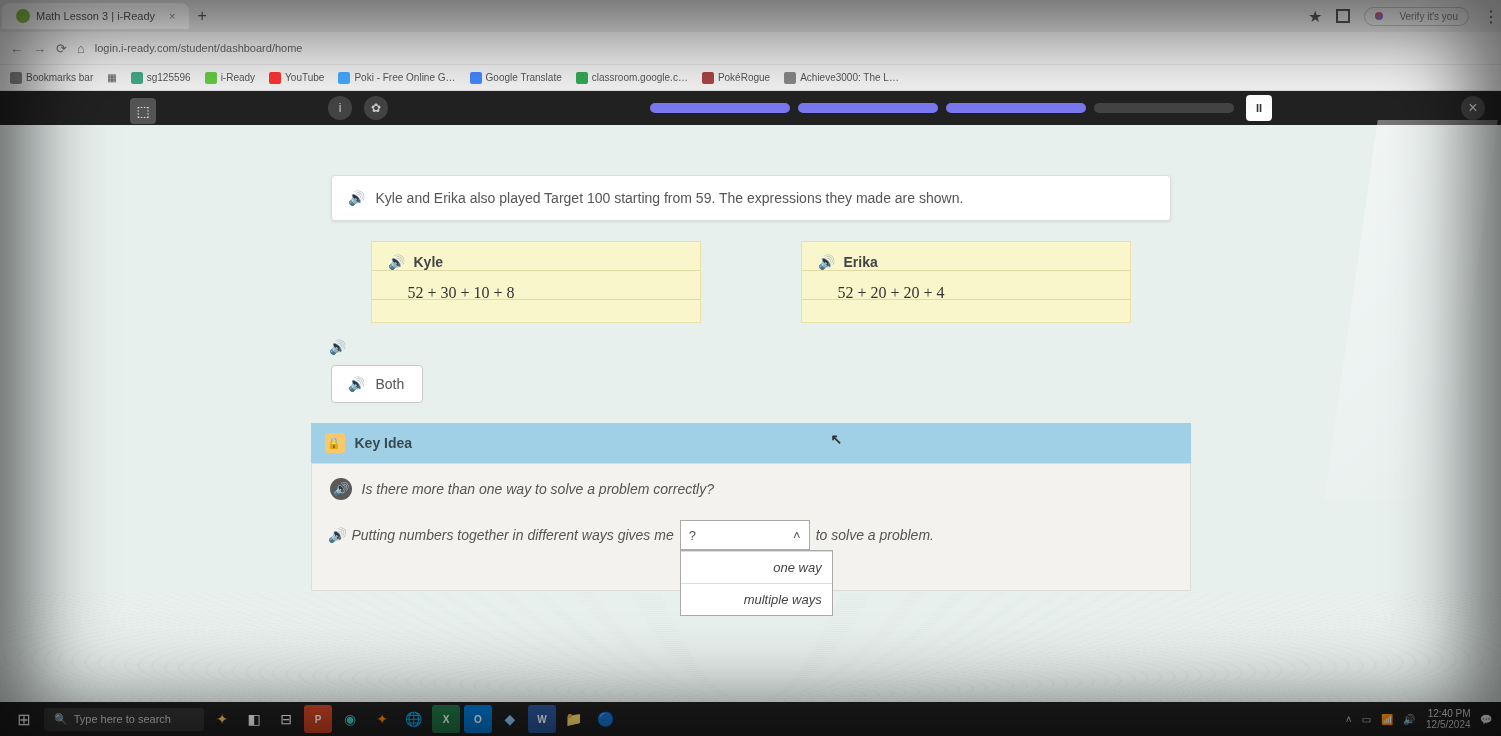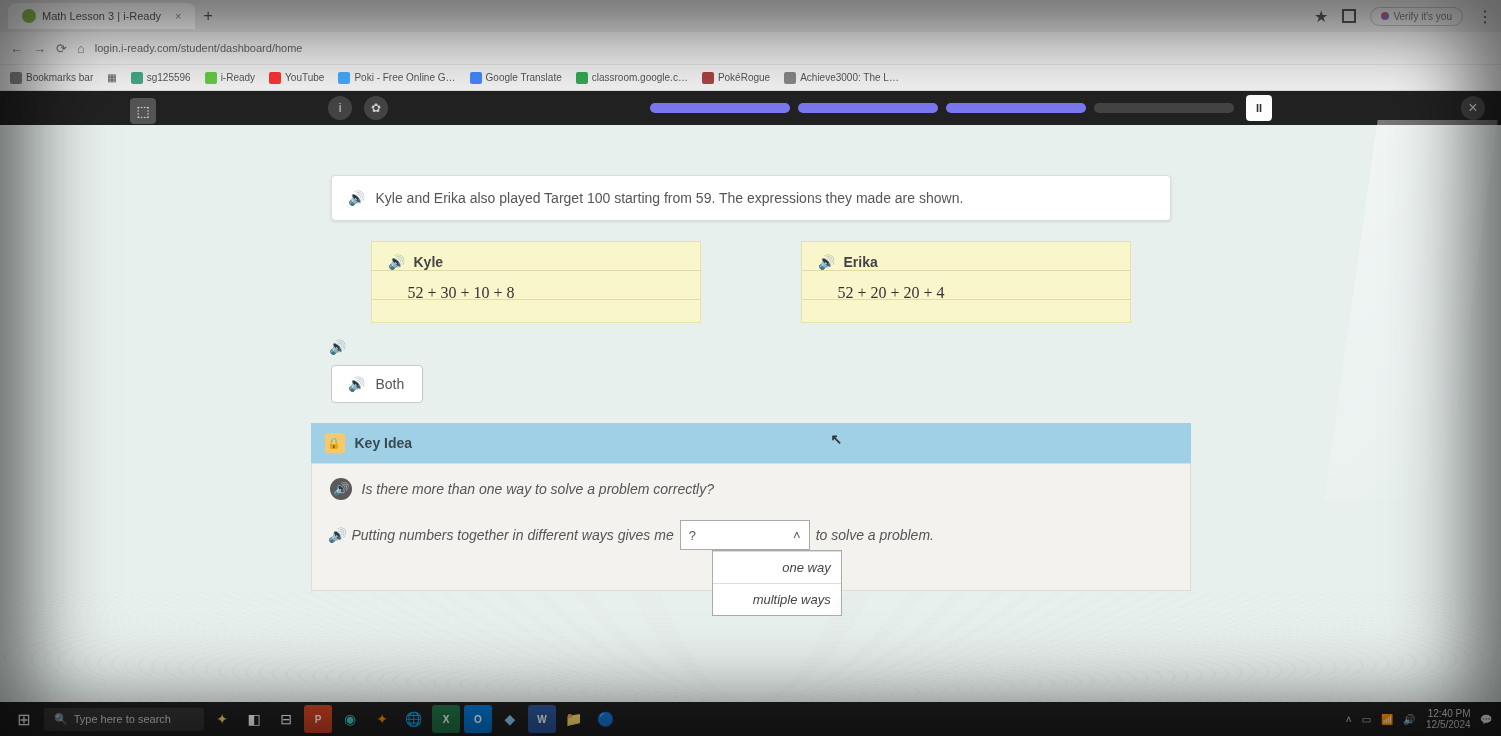--- a/index.html
+++ b/index.html
@@ -1,27 +1,27 @@
 <!DOCTYPE html>
 <html><head>
 <meta charset="utf-8">
 <style>
 * { margin:0; padding:0; box-sizing:border-box; font-family:Arial,Helvetica,sans-serif; }
 body { width:1501px; height:736px; background:#e8f0ee; overflow:hidden; position:relative; }
 
 
 .browser-top { background:#f5f5f5; border-bottom:1px solid #ddd; }
-.tab-strip { display:flex; align-items:center; height:32px; padding:0 8px; background:#e8e8e8; }
+.tab-strip { display:flex; align-items:center; height:32px; padding:0 2px; background:#e8e8e8; }
 .tab { display:flex; align-items:center; gap:6px; background:#fff; border-radius:8px 8px 0 0; padding:6px 14px; font-size:11px; color:#555; }
 .tab .fav { width:14px; height:14px; border-radius:50%; background:#8bc34a; }
 .newtab { margin-left:8px; font-size:16px; color:#555; cursor:pointer; }
 .tab-right { margin-left:auto; display:flex; align-items:center; gap:14px; }
 .star-icon { font-size:16px; color:#555; }
 .square-icon { width:14px; height:14px; border:2px solid #555; }
-.verify { border:1px solid #bbb; border-radius:14px; padding:3px 10px; font-size:10px; color:#777; display:flex; align-items:center; gap:4px;}
+.verify { border:1px solid #bbb; border-radius:14px; padding:3px 10px; font-size:10px; color:#777; display:flex; align-items:center; gap:16px;}
 .verify .dot{ width:8px;height:8px;border-radius:50%;background:linear-gradient(135deg,#f44,#48f);}
 
 .addr-row { display:flex; align-items:center; height:32px; padding:0 10px; gap:10px; font-size:11px; color:#555; }
 .addr-row .navbtn { color:#777; font-size:13px; }
 .addr-row .url { flex:0 0 auto; color:#666; font-size:11px; }
 
 .bm-row { display:flex; align-items:center; height:26px; padding:0 10px; gap:14px; font-size:10px; color:#555; border-top:1px solid #e5e5e5; }
 .bm { display:flex; align-items:center; gap:4px; }
 .bmico { width:12px; height:12px; border-radius:2px; }
 
@@ -57,21 +57,21 @@
 .key-bar { width:880px; margin:10px auto 0; background:#9fd0e6; padding:10px 14px; display:flex; align-items:center; gap:10px; font-size:14px; font-weight:600; color:#3a4a52; position:relative;}
 .lock { width:20px; height:20px; background:#f8c96a; border-radius:3px; display:flex; align-items:center; justify-content:center; font-size:11px; color:#8a6a20;}
 .cursor-icon { position:absolute; left:520px; top:8px; font-size:14px; color:#333;}
 
 .key-body { width:880px; margin:0 auto; background:#f4f2ef; border:1px solid #e0ddd8; padding:14px 18px 40px;}
 .kb-line1 { display:flex; align-items:center; gap:10px; font-style:italic; font-size:14px; color:#555; margin-bottom:20px;}
 .kb-line1 .sp-round{ width:22px;height:22px;border-radius:50%;background:#5a5a5a;color:#fff;display:flex;align-items:center;justify-content:center;font-size:12px;}
 .kb-line2 { display:flex; align-items:center; gap:6px; font-style:italic; font-size:14px; color:#555; flex-wrap:wrap;}
 .dd-wrap { position:relative; display:inline-block; }
 .dd-sel { width:130px; height:30px; border:1px solid #aaa; background:#fff; display:flex; align-items:center; justify-content:space-between; padding:0 8px; font-size:13px; color:#555; font-style:normal;}
-.dd-list { position:absolute; top:30px; left:0; width:130px; border:1px solid #aaa; background:#fff;margin-left:32px; }
+.dd-list { position:absolute; top:30px; left:0; width:153px; border:1px solid #aaa; background:#fff; }
 .dd-opt { padding:8px 10px; text-align:right; font-size:13px; color:#444; border-top:1px solid #ddd;}
 
 
 .moire { position:absolute; bottom:34px; left:0; right:0; height:110px;
   background:repeating-radial-gradient(ellipse 600px 40px at 50% 100%, rgba(200,200,190,0.3) 0px, rgba(200,200,190,0.3) 2px, transparent 2px, transparent 10px);
   opacity:0.4; pointer-events:none;}
 
 
 .taskbar { position:absolute; bottom:0; left:0; right:0; height:34px; background:#1f1f1f; display:flex; align-items:center; padding:0 8px; gap:6px;}
 .tb-left { display:flex; align-items:center; gap:4px; }

